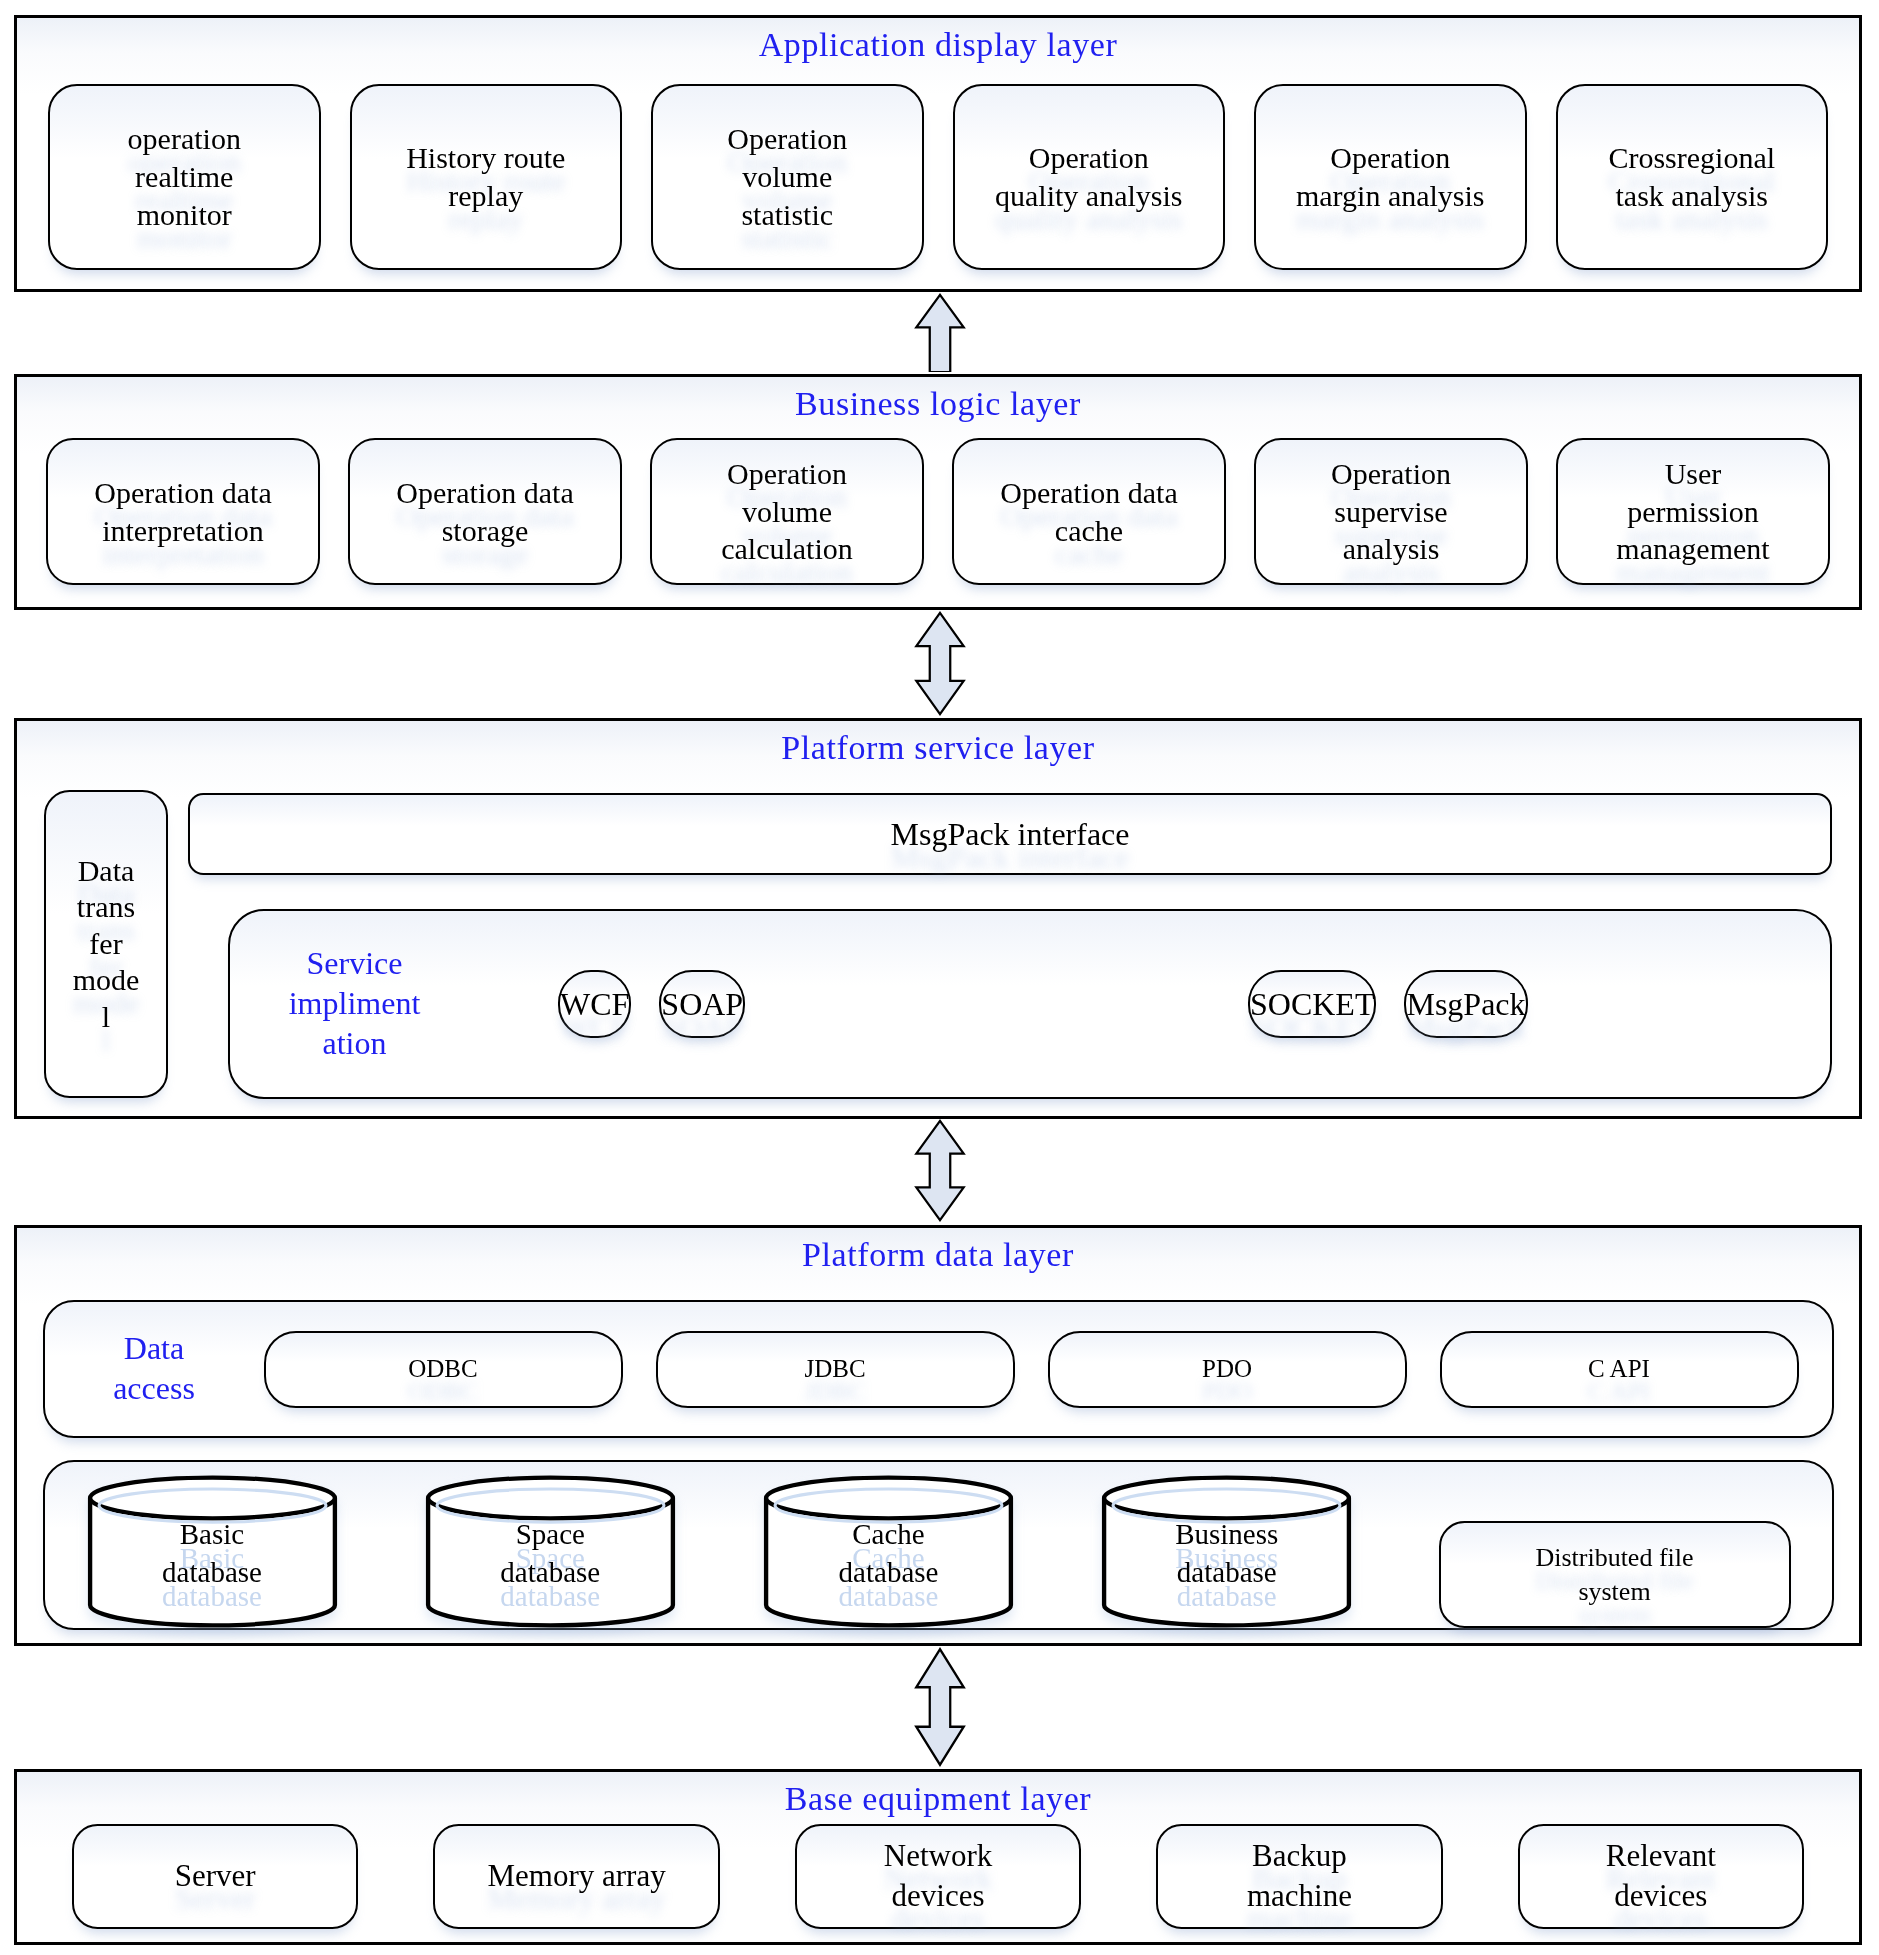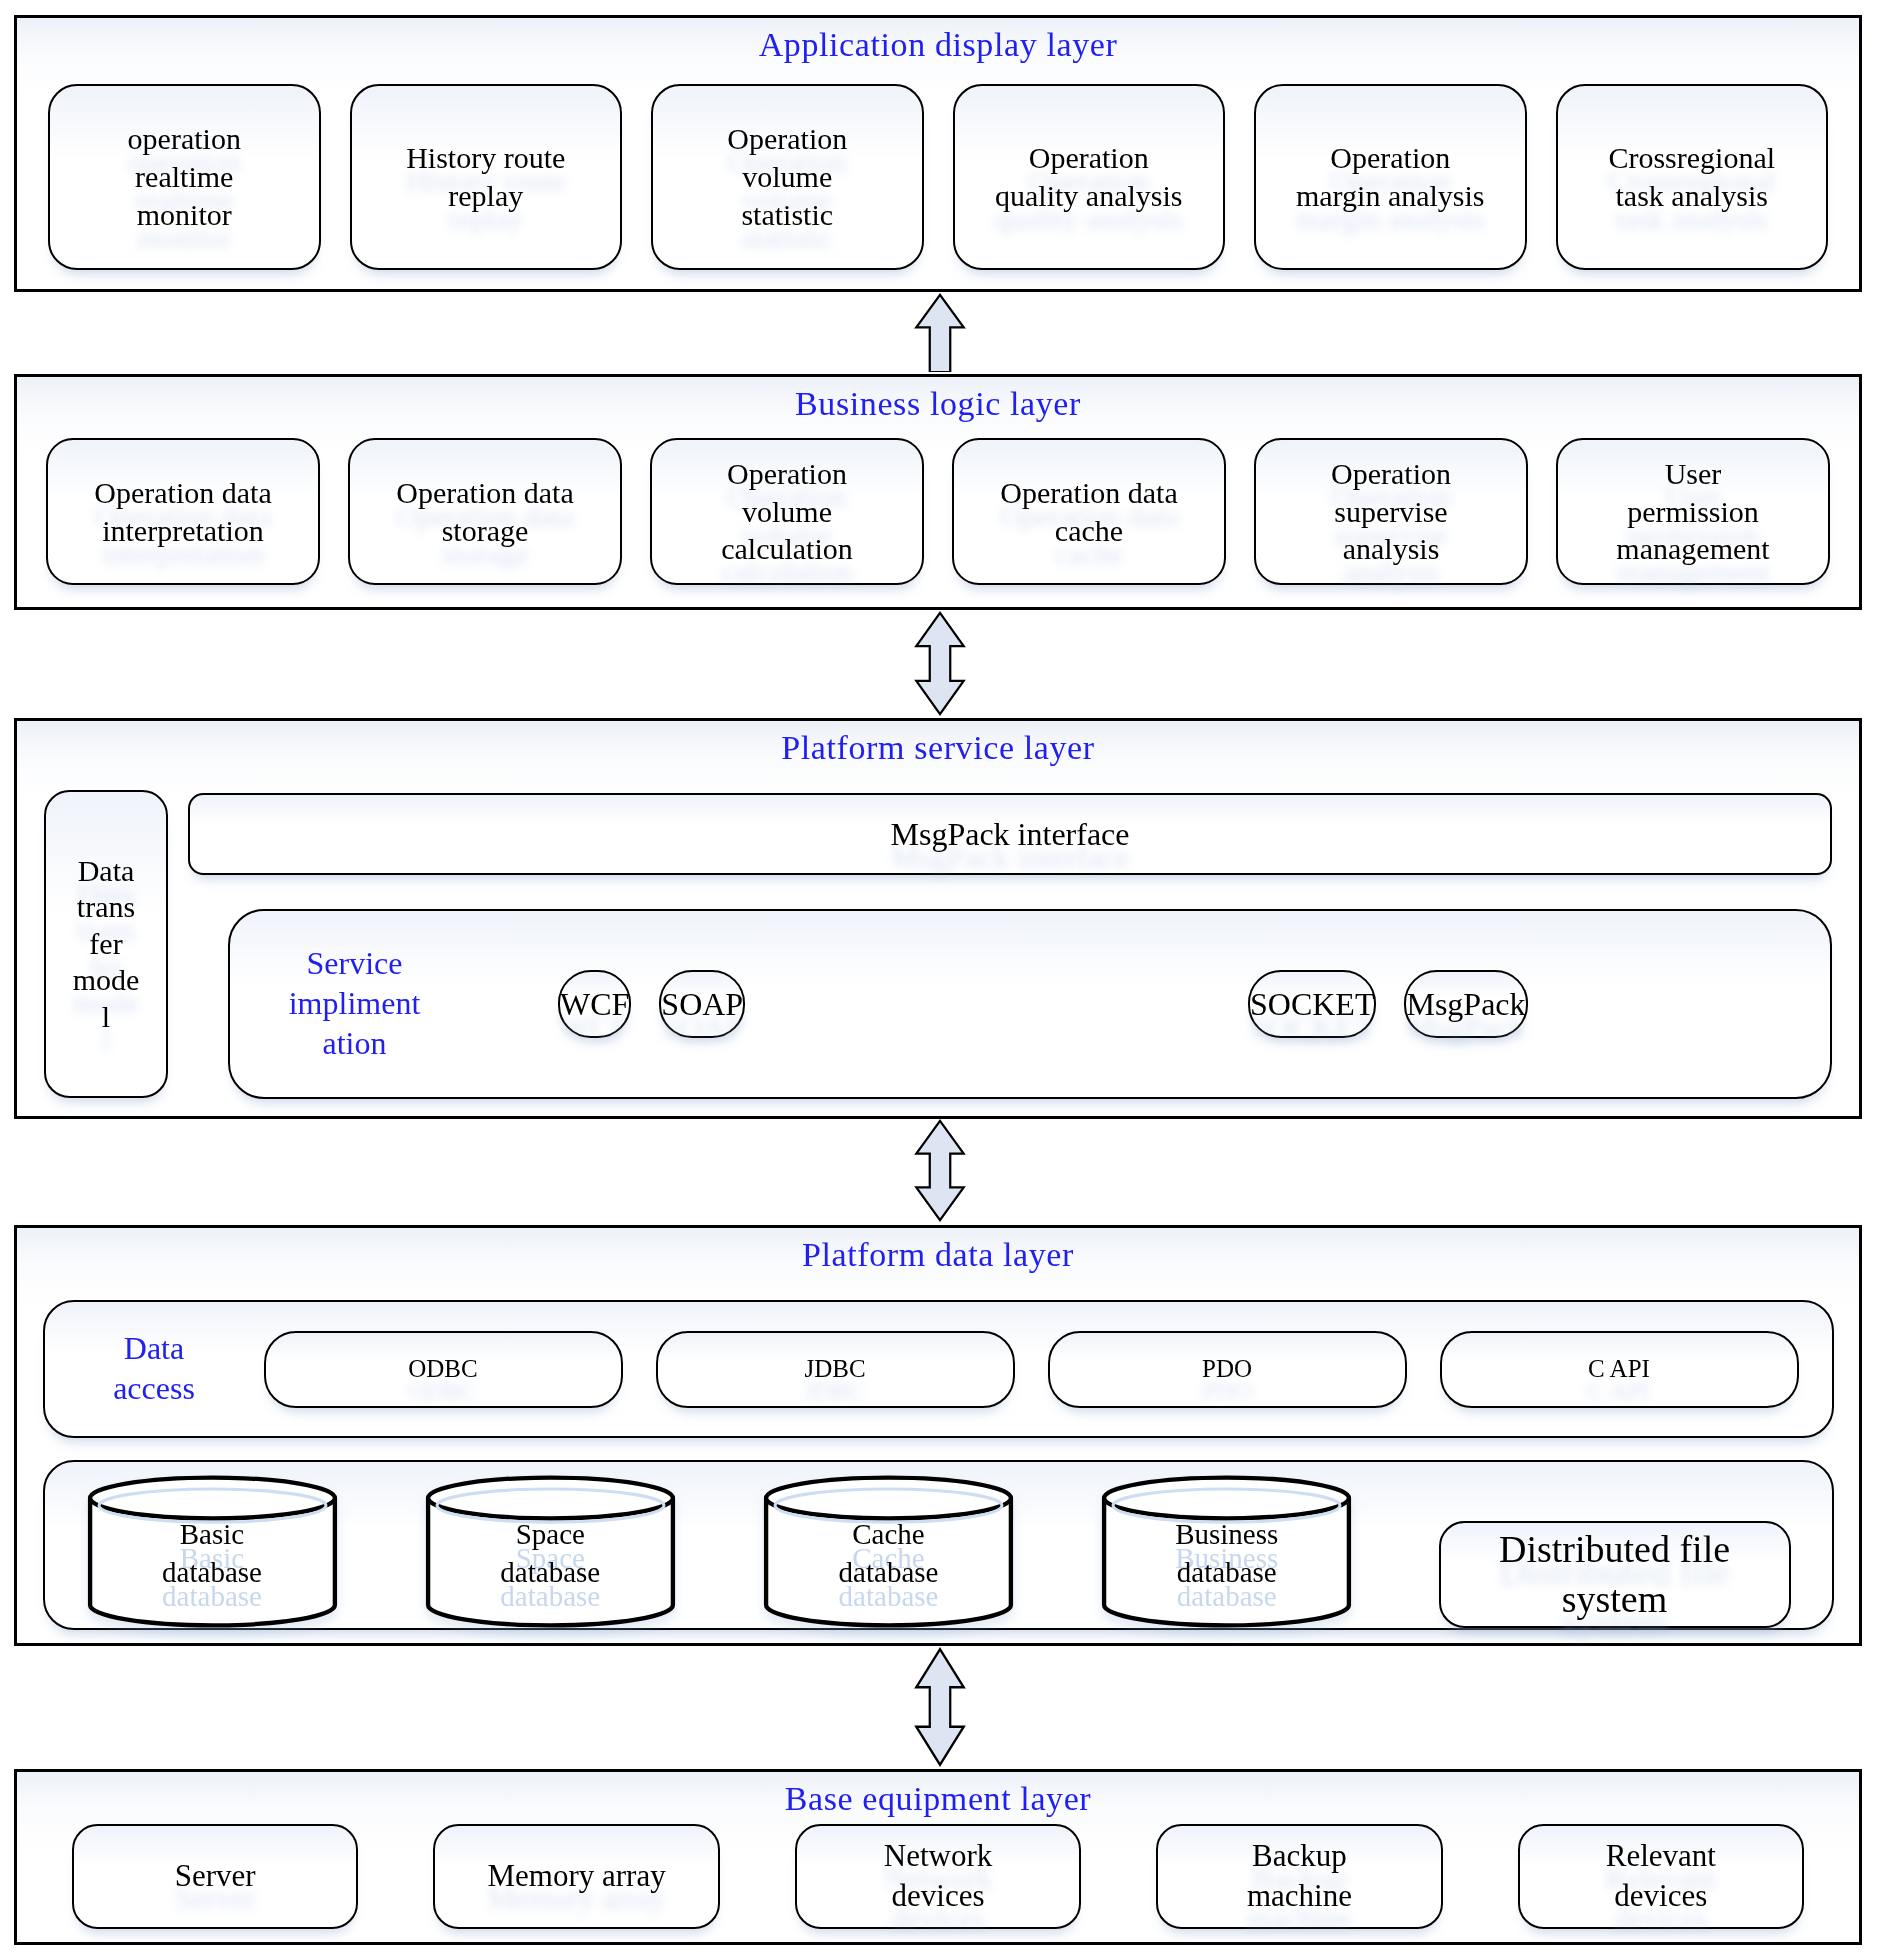--- a/index.html
+++ b/index.html
@@ -60,21 +60,21 @@
   .db-row{position:absolute;left:25.5px;right:25.5px;top:232px;height:170px;
     border-radius:31px;display:flex;align-items:flex-end;justify-content:space-between;
     padding:0 41px;}
   .cyl{position:relative;width:253px;height:153px;}
   .cyl svg{position:absolute;inset:0;width:100%;height:100%;
     filter:drop-shadow(0 7.7px 5.1px rgba(160,185,222,.30));}
   .cyl-ghost{position:absolute;left:0;right:0;top:65px;text-align:center;
     font-size:29px;line-height:1.3;color:#c6d7ef;z-index:1;}
   .cyl-text{position:absolute;left:0;right:0;top:41px;text-align:center;
     font-size:29px;line-height:1.3;z-index:2;}
-  .fs-box{width:352px;height:107px;border-radius:25.5px;font-size:38px;line-height:1.3;}
+  .fs-box{width:352px;height:107px;border-radius:25.5px;font-size:26px;line-height:1.3;}
 
   
   #layer-base .box-row{top:55px;bottom:16.6px;gap:75px;padding:0 55px;}
   #layer-base .rbox{flex:1;font-size:31px;line-height:1.3;border-radius:25.5px;align-self:center;height:105px;}
 
   .arrow{position:absolute;left:50%;transform:translateX(-50%);line-height:0;}
   #arrow1{top:293px;}
   #arrow2{top:611px;}
   #arrow3{top:1119px;}
   #arrow4{top:1647px;}

